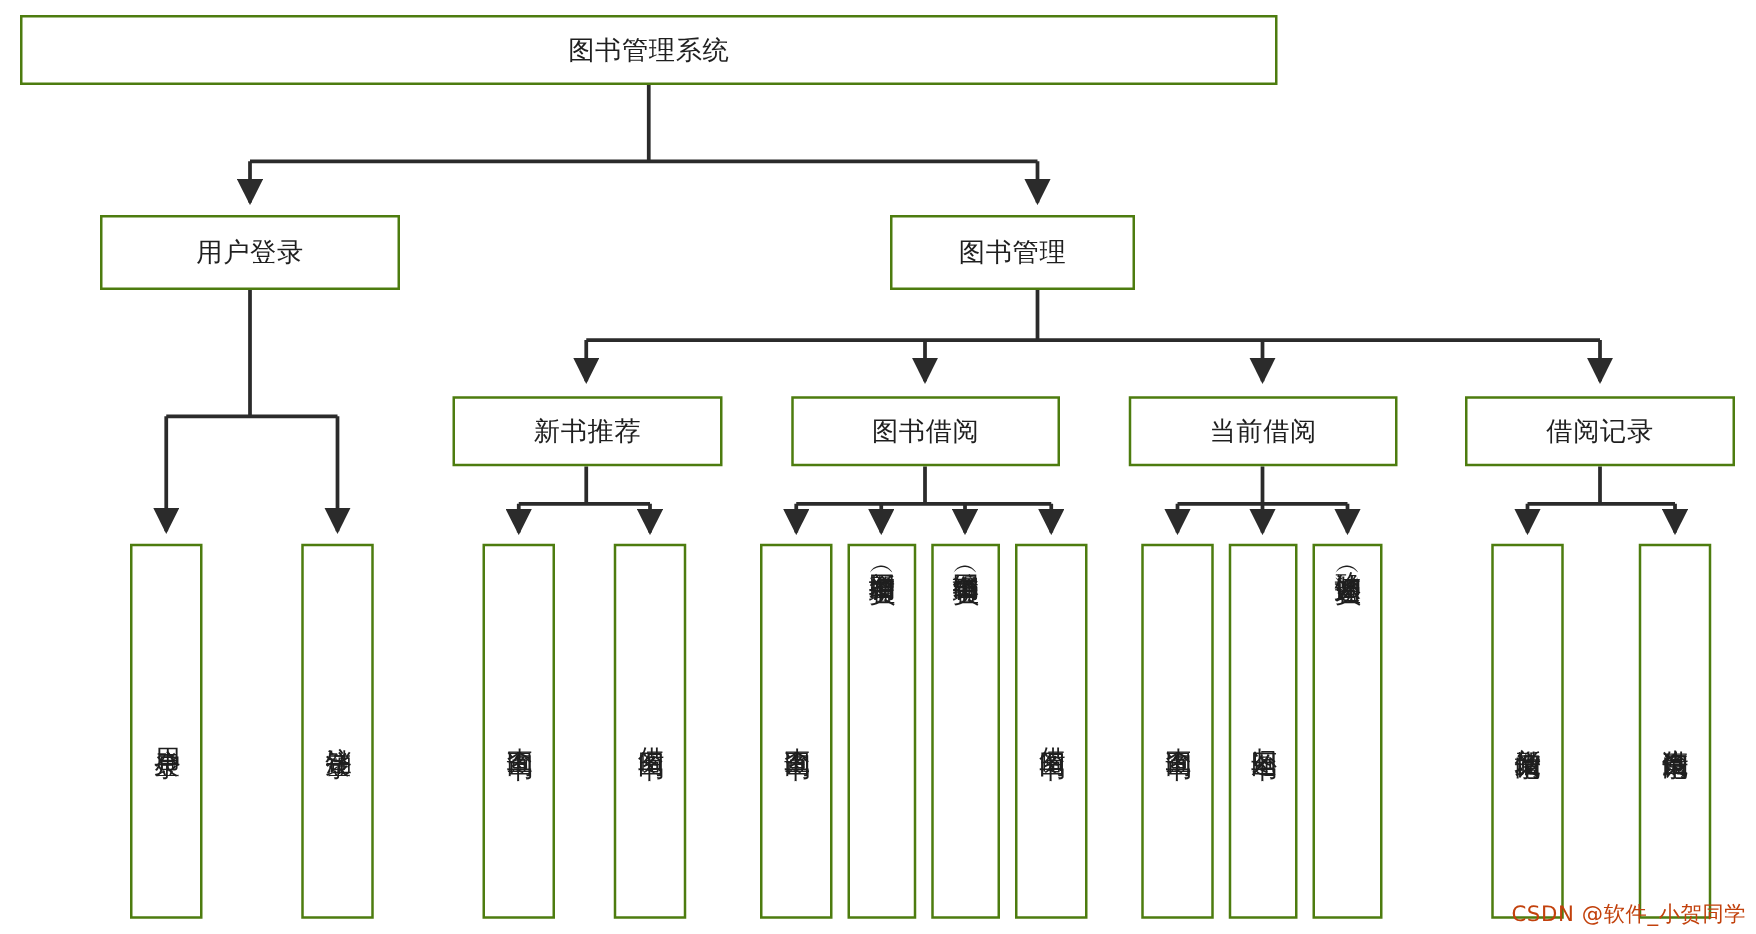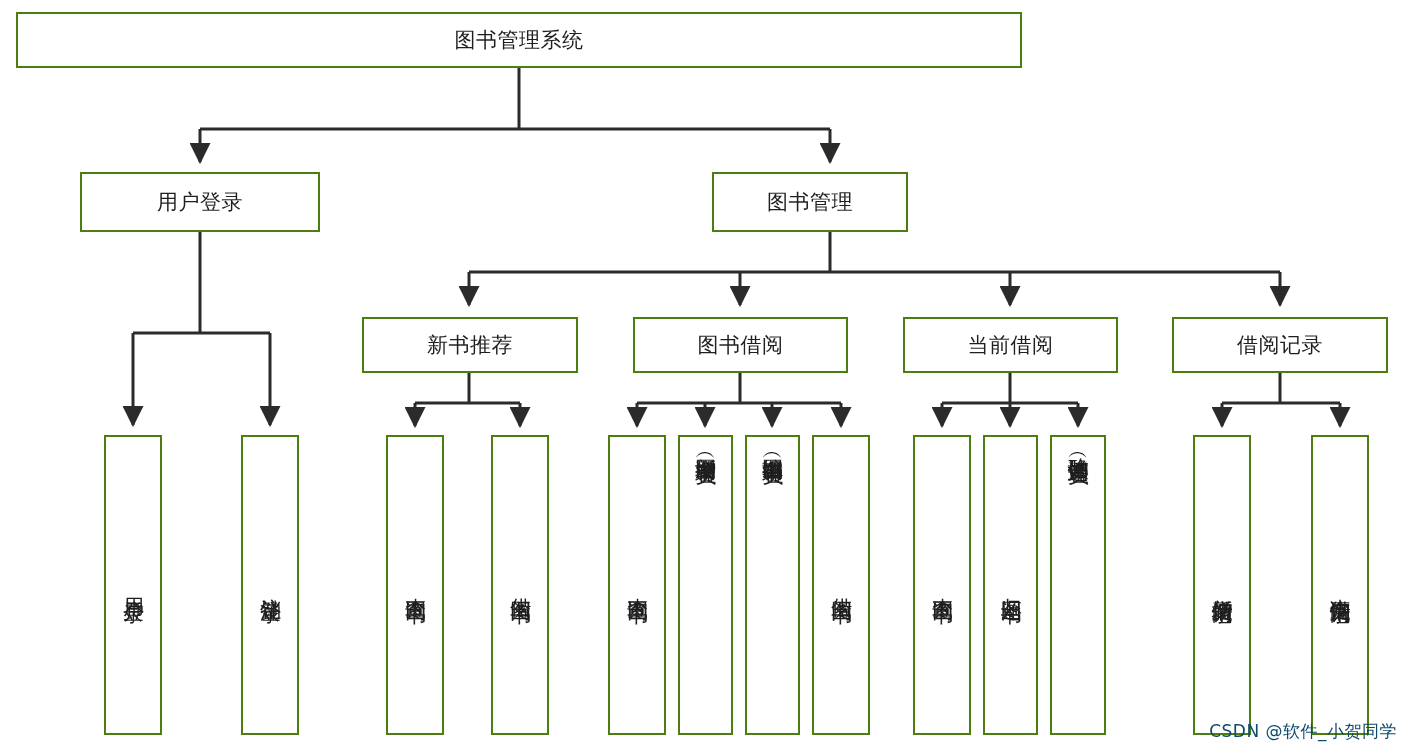--- a/index.html
+++ b/index.html
@@ -65,21 +65,21 @@
   }
   .node.leaf.top-text {
     align-items: flex-start;
     padding-top: 4px;
   }
   #watermark {
     position: absolute;
     right: 8px;
     bottom: 4px;
     font-size: 17px;
-    color: #0c4a6e;
+    color: #c2410c;
     letter-spacing: 0.5px;
     z-index: 5;
     white-space: nowrap;
     font-family: "DejaVu Sans", "Liberation Sans", sans-serif;
   }
 </style>
 </head>
 <body>
 
 <div id="canvas">

